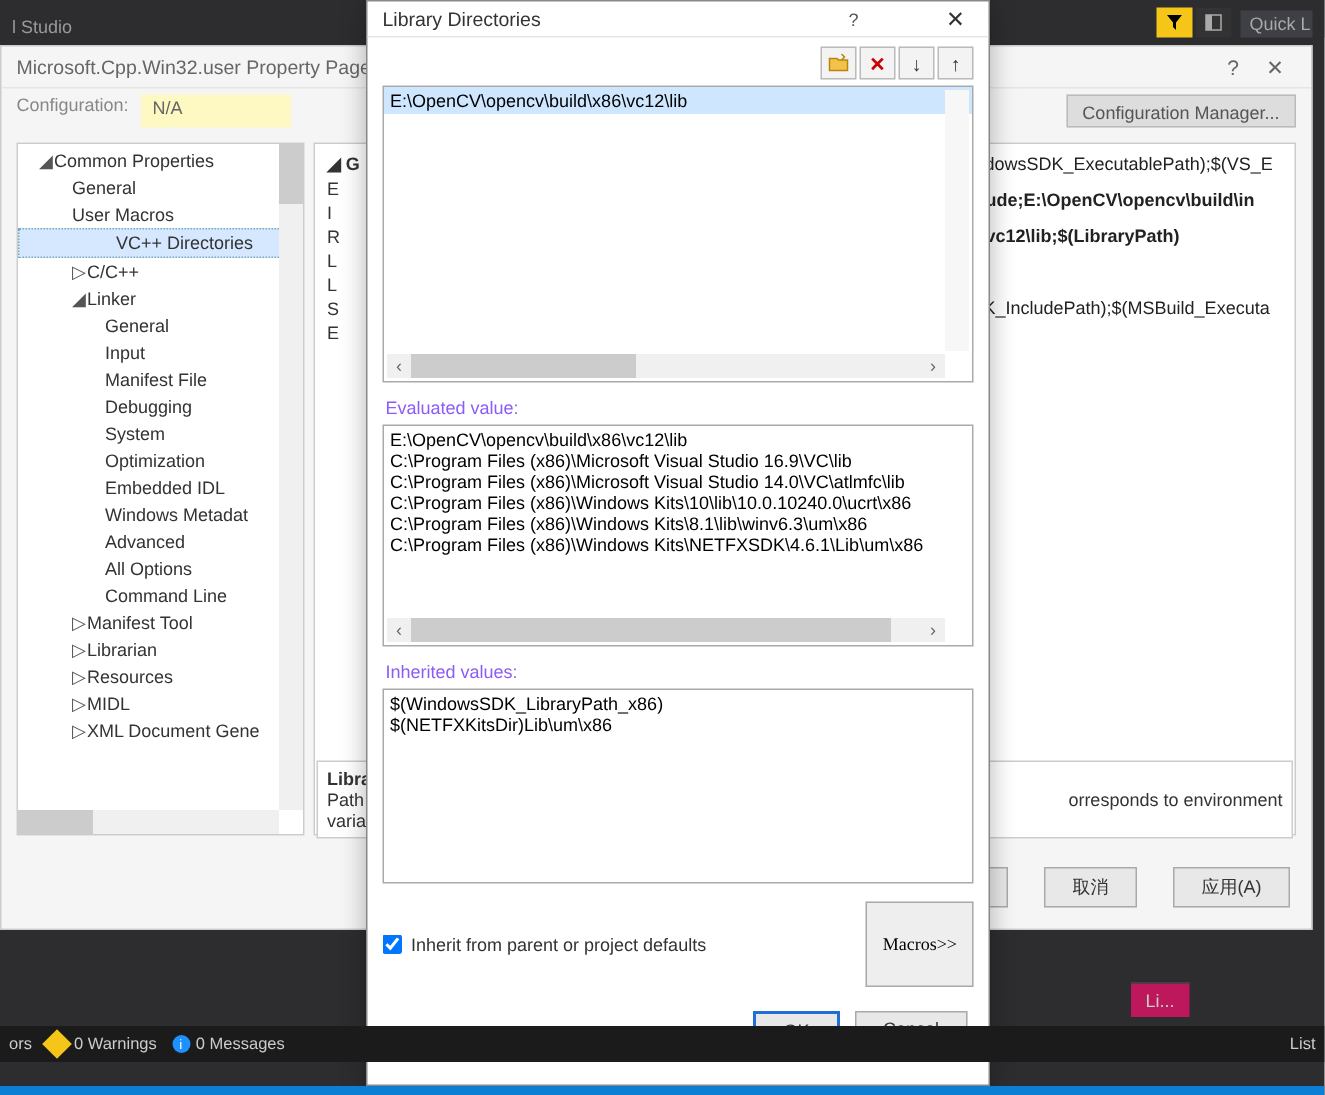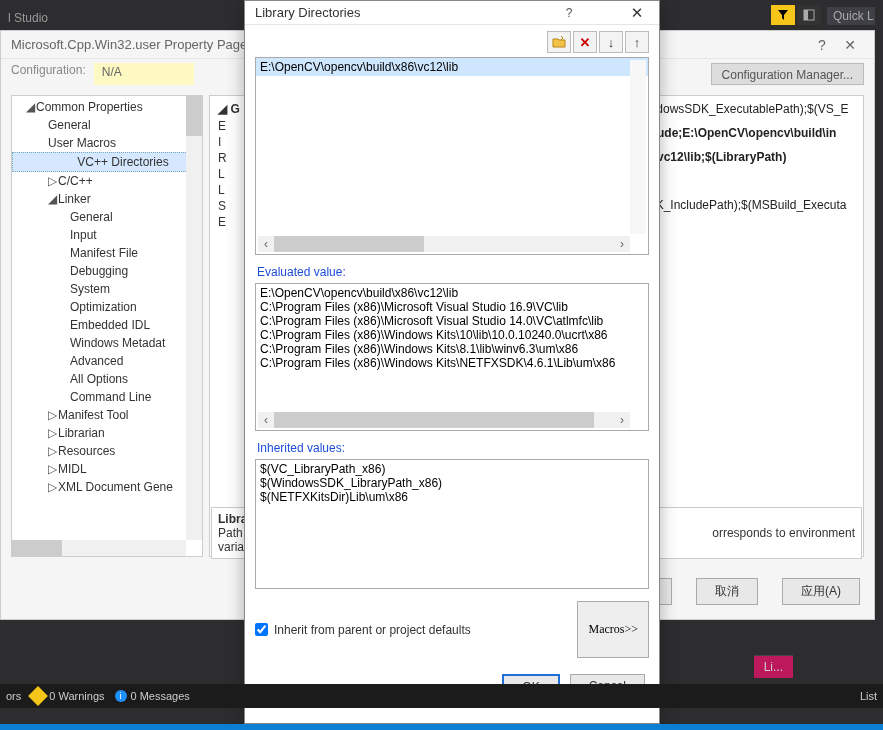--- a/index.html
+++ b/index.html
@@ -57,21 +57,21 @@
 .tb.del { color:#c00; font-weight:bold; }
 .ld-edit { margin:0 10px; border:1px solid #aaa; height:198px; position:relative; background:#fff; }
 .ld-edit .row { padding:2px 4px; color:#000; font-size:12px; }
 .ld-edit .row.selected { background:#cfe6ff; }
 .ld-edit .hsb { position:absolute; left:2px; right:18px; bottom:2px; height:16px; background:#f0f0f0; display:flex; align-items:center; }
 .ld-edit .hsb .arrow { width:16px; text-align:center; color:#666; }
 .ld-edit .hsb .track { flex:1; position:relative; height:100%; }
 .ld-edit .hsb .thumb { position:absolute; left:0; width:150px; height:100%; background:#ccc; }
 .ld-edit .vsb { position:absolute; right:2px; top:2px; width:16px; bottom:20px; background:#f7f7f7; }
 
-.ld-section-label { margin:10px 12px 4px; color:#1d4ed8; }
+.ld-section-label { margin:10px 12px 4px; color:#8b5cf6; }
 .ld-eval { margin:0 10px; border:1px solid #aaa; height:148px; background:#fff; position:relative; padding:2px 4px; }
 .ld-eval .line { color:#000; font-size:12px; white-space:nowrap; }
 .ld-eval .hsb { position:absolute; left:2px; right:18px; bottom:2px; height:16px; background:#f0f0f0; display:flex; align-items:center; }
 .ld-eval .hsb .arrow { width:16px; text-align:center; color:#666; }
 .ld-eval .hsb .track { flex:1; position:relative; height:100%; }
 .ld-eval .hsb .thumb { position:absolute; left:0; width:320px; height:100%; background:#ccc; }
 
 .ld-inh { margin:0 10px; border:1px solid #aaa; height:130px; background:#fff; padding:2px 4px; }
 .ld-inh .line { color:#000; font-size:12px; }
 
@@ -229,21 +229,20 @@
       <span class="arrow">‹</span>
       <div class="track">
           <div class="thumb"></div>
         </div>
       <span class="arrow">›</span>
     </div>
   </div>
 
   <div class="ld-section-label">Inherited values:</div>
   <div class="ld-inh">
-    <div class="line">$(VC_LibraryPath_x86)</div>
     <div class="line">$(WindowsSDK_LibraryPath_x86)</div>
     <div class="line">$(NETFXKitsDir)Lib\um\x86</div>
   </div>
 
   <div class="ld-opts">
     <label>
       <input type="checkbox" checked="" style="">
       <span>Inherit from parent or project defaults</span>
     </label>
     <span class="spacer"></span>

